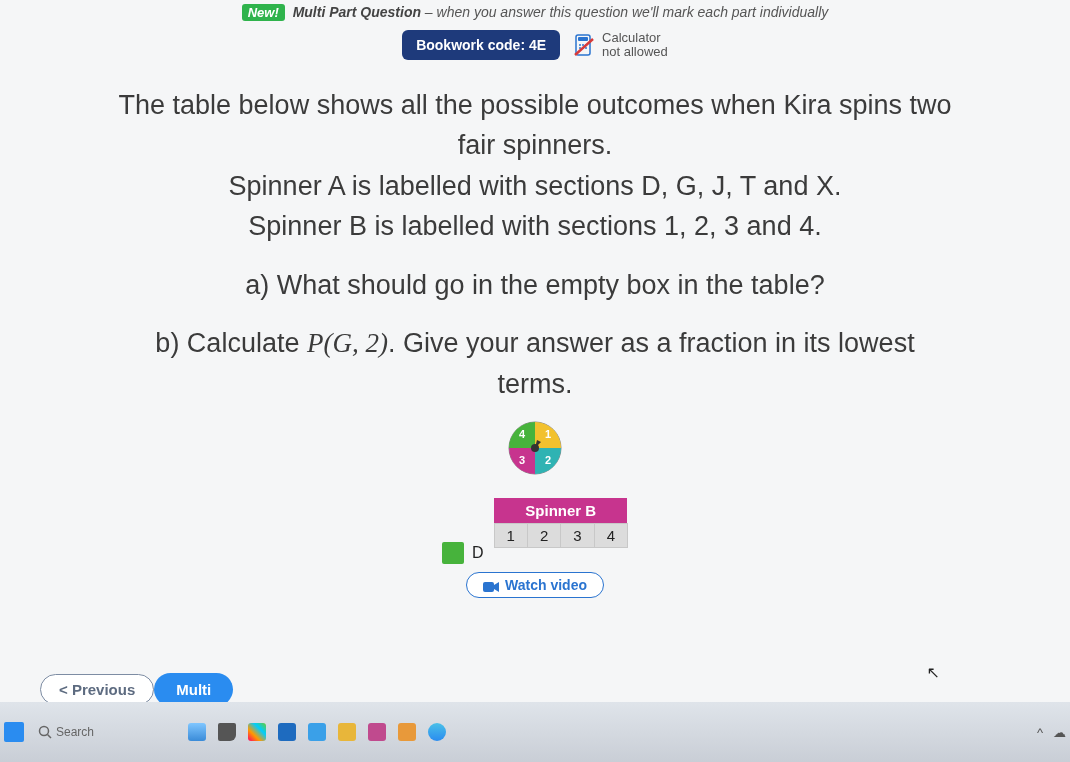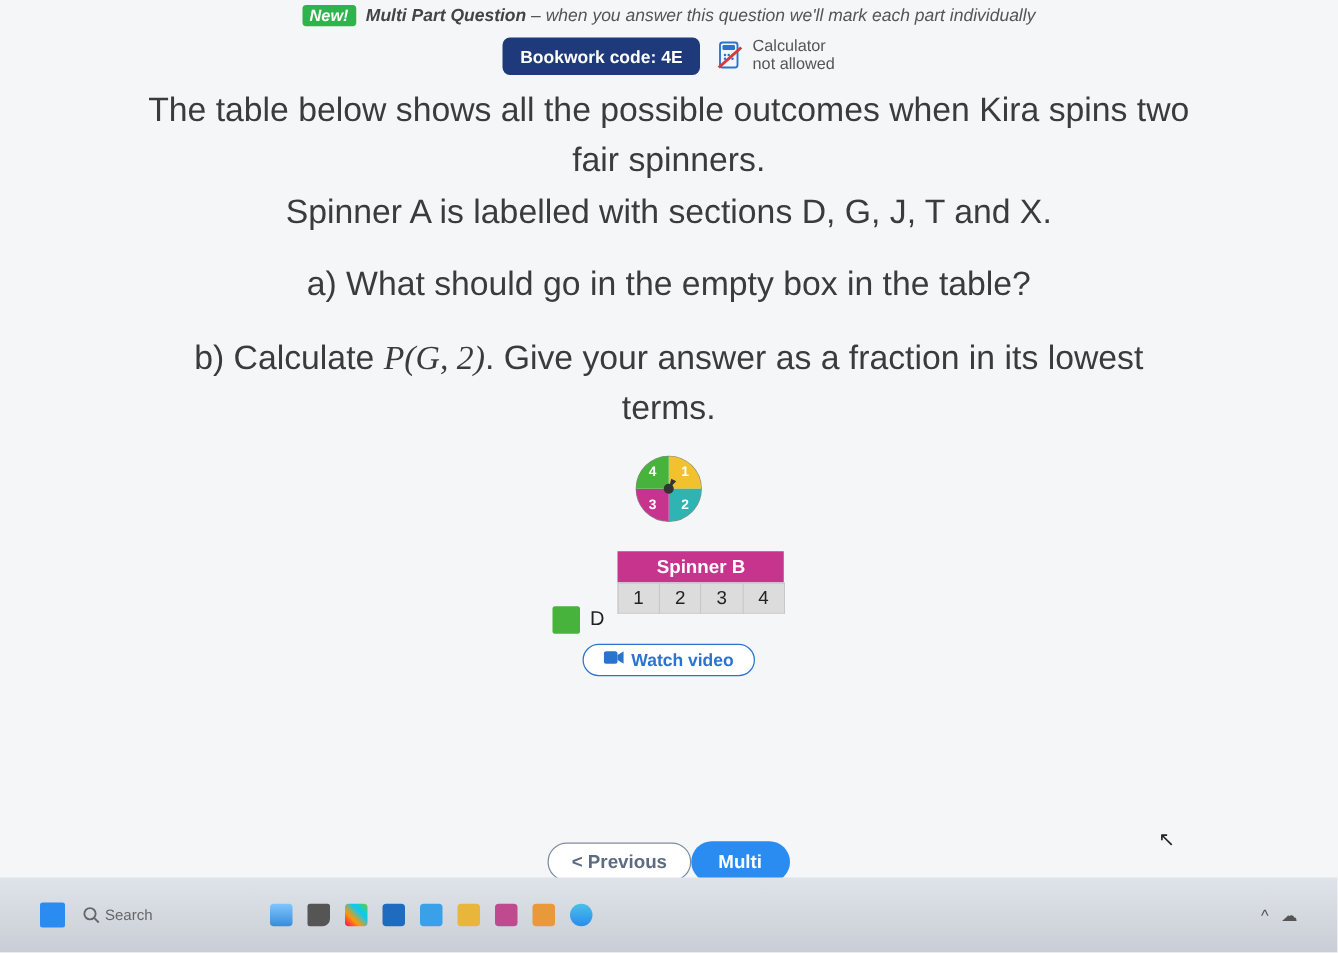--- a/index.html
+++ b/index.html
@@ -24,23 +24,23 @@
     font-weight: 700;
     border-radius: 3px;
     padding: 1px 6px;
     font-size: 13px;
     margin-right: 4px;
   }
   .top-banner .bold { font-weight: 700; color: #444; }
   .meta-row {
     display: flex;
     justify-content: center;
-    align-items: flex-start;
+    align-items: center;
     gap: 12px;
-    margin-bottom: 10px;
+    margin-bottom: 27px;
   }
   .bookwork-pill {
     background: #1e3a7b;
     color: #fff;
     font-weight: 700;
     font-size: 14px;
     padding: 7px 14px;
     border-radius: 6px;
   }
   .calc-box {
@@ -92,38 +92,38 @@
   }
   .green-sq {
     width: 22px; height: 22px;
     background: #47b33c;
     border-radius: 2px;
   }
   .row-d { font-weight: 400; font-size: 16px; color: #222; }
   .watch-video {
     margin-top: 8px;
     display: inline-flex;
-    align-items: flex-start;
+    align-items: flex-end;
     gap: 6px;
     border: 1.5px solid #2a74d0;
     color: #2a74d0;
     border-radius: 18px;
     padding: 4px 16px;
     font-size: 14px;
     font-weight: 600;
     background: #fff;
     cursor: pointer;
   }
   .bottom-bar {
     position: absolute;
     bottom: 56px;
     left: 0; right: 0;
     padding: 0 40px;
     display: flex;
-    justify-content: center;
+    justify-content: flex-start;
     align-items: center;
   }
   .prev-btn {
     border: 1.5px solid #7d8ca3;
     color: #5d6b80;
     background: #fff;
     border-radius: 20px;
     padding: 6px 18px;
     font-size: 15px;
     font-weight: 600;
@@ -146,21 +146,21 @@
     font-size: 16px;
     color: #222;
   }
   .taskbar {
     position: absolute;
     bottom: 0; left: 0; right: 0;
     height: 60px;
     background: linear-gradient(#dfe4ea, #c9ced6);
     display: flex;
     align-items: center;
-    padding: 0 32px;
+    padding: 0 4px;
     gap: 14px;
   }
   .taskbar .win { width: 20px; height: 20px; background: #2a8cf0; border-radius: 2px; }
   .taskbar .search {
     display: flex; align-items: center; gap: 4px;
     color: #666; font-size: 12px;
   }
   .taskbar .tray-icons { display: flex; gap: 12px; margin-left: 80px; }
   .taskbar .ti { width: 18px; height: 18px; border-radius: 3px; }
   .taskbar .right { margin-left: auto; color: #555; font-size: 13px; display:flex; gap:10px; align-items:center; }
@@ -191,20 +191,21 @@
       <div>Calculator</div>
       <div>not allowed</div>
     </div>
   </div>
 </div>
 
 <div class="question-body">
   <div class="q-line">The table below shows all the possible outcomes when Kira spins two</div>
   <div class="q-line">fair spinners.</div>
   <div class="q-line">Spinner A is labelled with sections D, G, J, T and X.</div>
+  <div class="q-line">Spinner B is labelled with sections 1, 2, 3 and 4.</div>
   <div class="q-gap"></div>
   <div class="q-line">a) What should go in the empty box in the table?</div>
   <div class="q-gap"></div>
   <div class="q-line">
     <span>b) Calculate </span><span class="pgx">P(G, 2)</span><span>. Give your answer as a fraction in its lowest</span>
   </div>
   <div class="q-line">terms.</div>
 </div>
 
 <div class="spinner-wrap">

